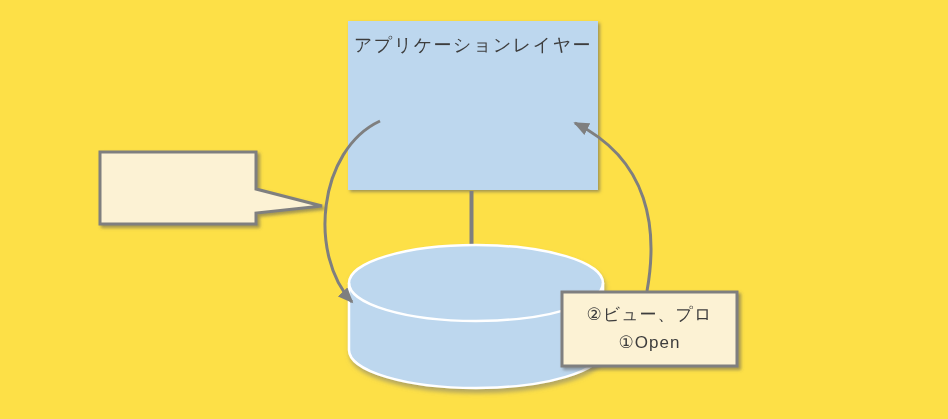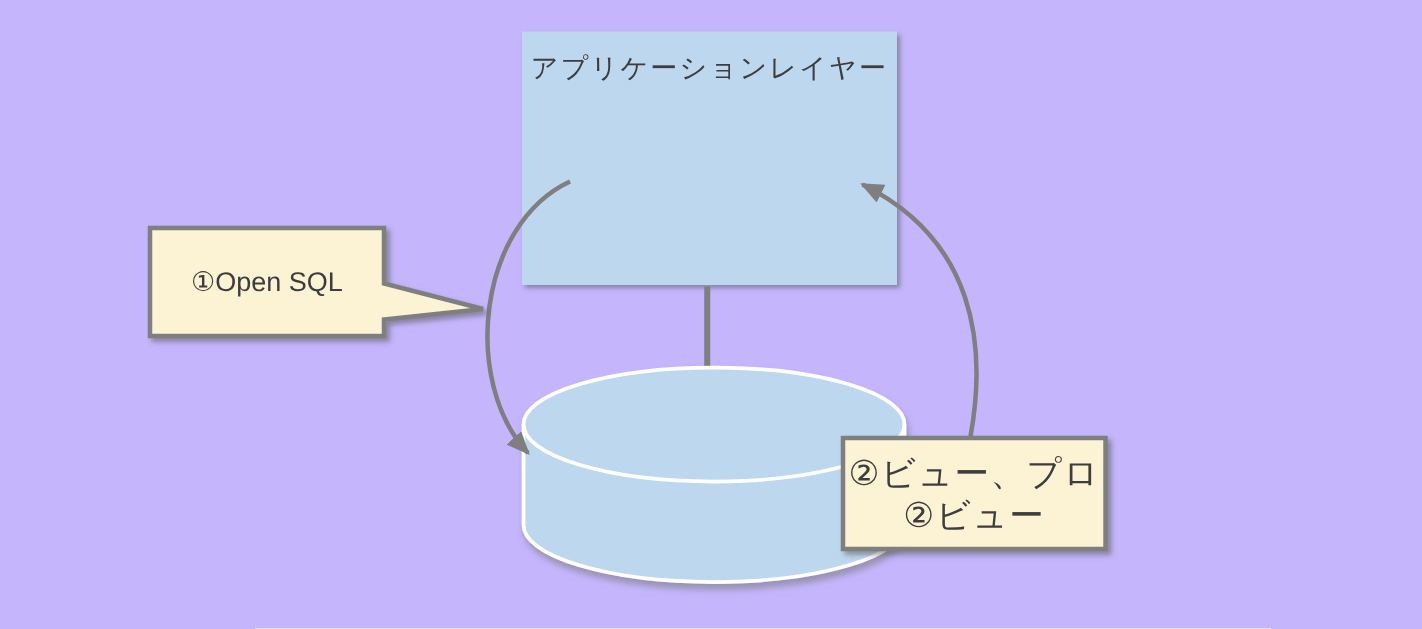--- a/index.html
+++ b/index.html
@@ -5,21 +5,21 @@
   html, body {
     margin: 0;
     padding: 0;
     background: #ffffff;
     font-family: "Liberation Sans", "DejaVu Sans", sans-serif;
   }
   .canvas {
     position: relative;
     width: 948px;
     height: 419px;
-    background: #c4b5fd;
+    background: #fde047;
     overflow: hidden;
     color: #3d3d3d;
   }
   .abs { position: absolute; }
 
   
   .app-layer {
     left: 348px; top: 21px;
     width: 250px; height: 169px;
     background: #BDD7EE;
@@ -67,21 +67,21 @@
     left: 100px; top: 152px;
     width: 156px; height: 72px;
     display: flex; align-items: center; justify-content: center;
     font-size: 18px;
     pointer-events: none;
   }
   .callout-right-label {
     left: 562px; top: 292px;
     width: 175px; height: 74px;
     display: flex; flex-direction: column; align-items: center; justify-content: center;
-    font-size: 23px;
+    font-size: 17px;
     line-height: 28px;
     letter-spacing: 1px;
     pointer-events: none;
   }
 </style>
 </head>
 <body>
 
 <div class="canvas">
 
@@ -113,22 +113,19 @@
     <path d="M 380 121 C 318 150 308 255 352 302" fill="none" stroke="#7F7F7F" stroke-width="3" marker-end="url(#arrowhead)"></path>
 
     <path d="M 647 291 C 658 230 650 160 575 123" fill="none" stroke="#7F7F7F" stroke-width="3" marker-end="url(#arrowhead)"></path>
 
     <path d="M 100 152 L 256 152 L 256 189 L 322 206 L 256 213 L 256 224 L 100 224 Z" fill="#FCF2D4" stroke="#7F7F7F" stroke-width="3" stroke-linejoin="miter" filter="url(#softshadow)"></path>
 
     <rect x="562" y="292" width="175" height="74" fill="#FCF2D4" stroke="#7F7F7F" stroke-width="3" filter="url(#softshadow)"></rect>
   </svg>
 
 
-  <div class="abs callout-left-label">
-    <span>①Open SQL</span>
-  </div>
 
   <div class="abs callout-right-label">
     <div>②ビュー、プロ</div>
-    <div>②ビュー</div>
+    <div>①Open</div>
   </div>
 
 </div>
 
 </body></html>

